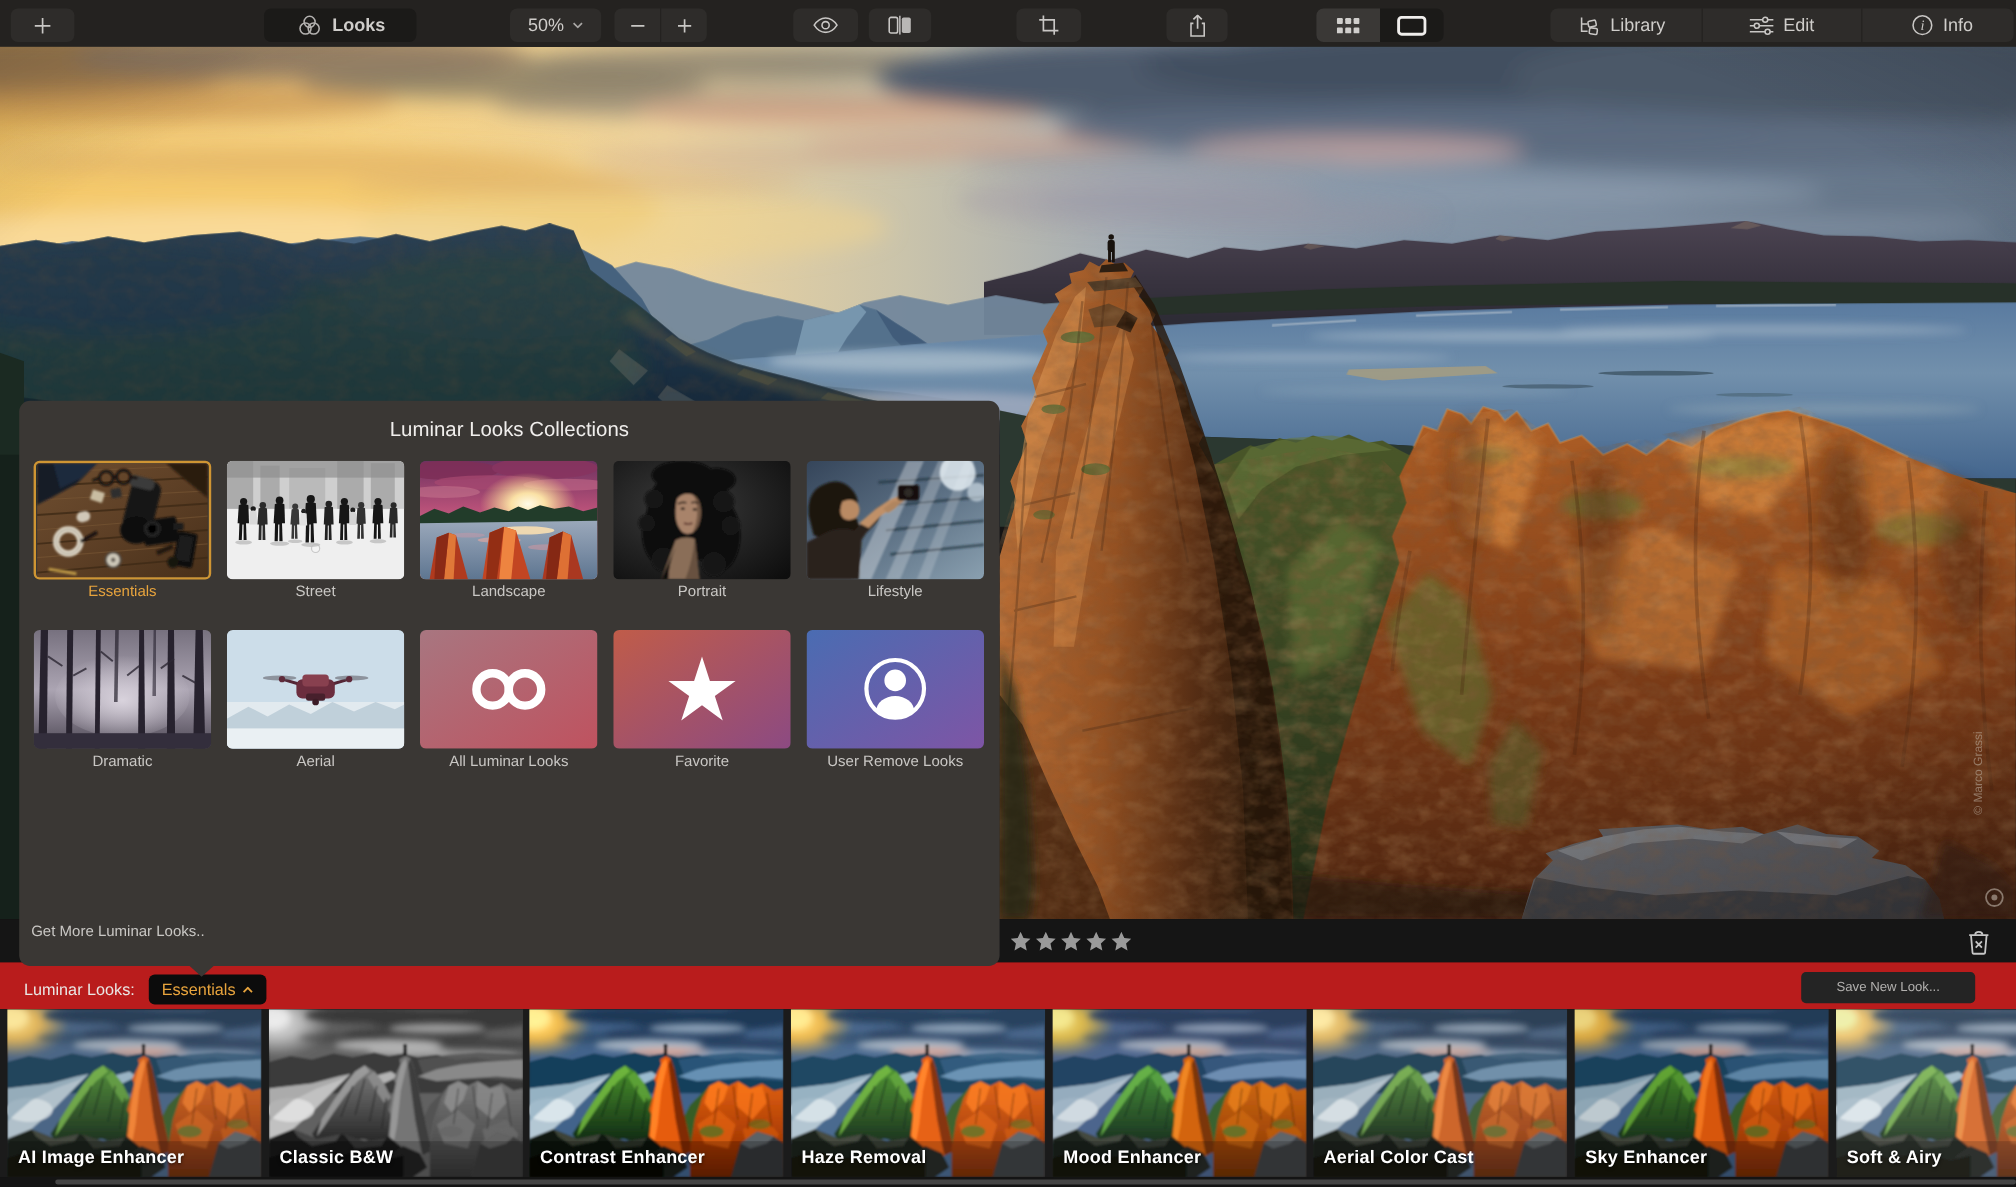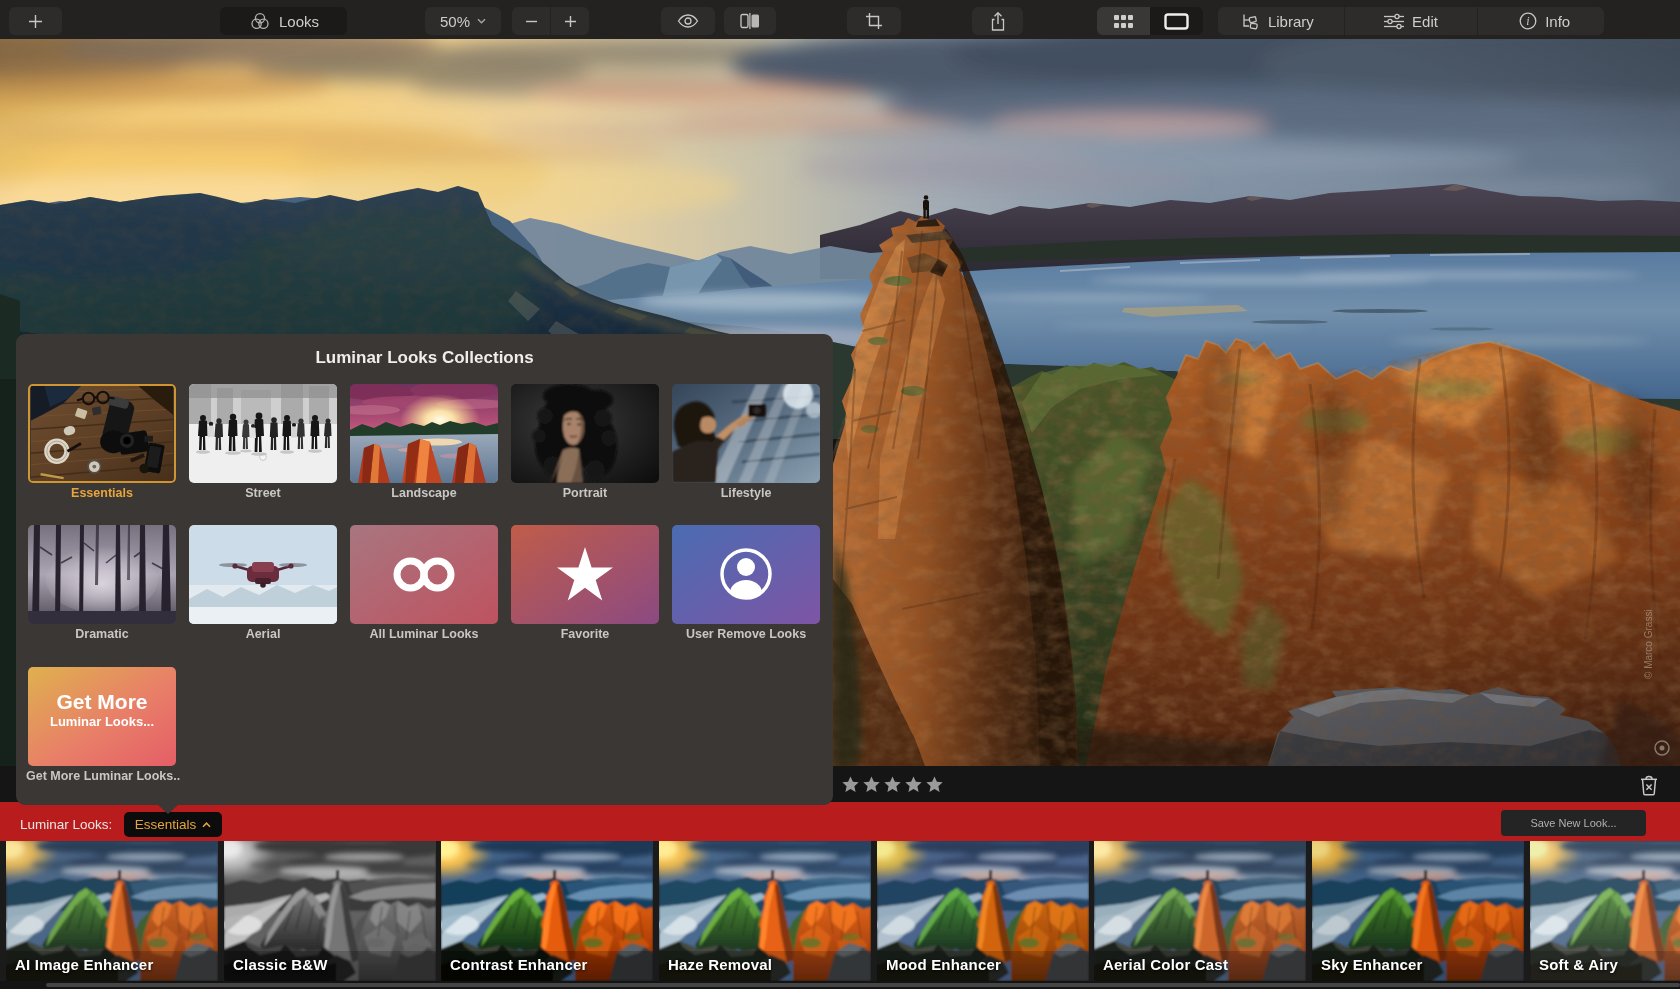--- a/index.html
+++ b/index.html
@@ -6,21 +6,21 @@
   html,body { width:1680px; height:989px; overflow:hidden; background:#141414; }
   body { font-family:"Liberation Sans", sans-serif; }
   #app { position:relative; width:1680px; height:989px; }
   .abs { position:absolute; }
 
   
   #toolbar { position:absolute; left:0; top:0; width:1680px; height:39px; background:#242220; }
   .tbtn { position:absolute; top:7px; height:28px; background:#2e2c2a; border-radius:6px;
           display:flex; align-items:center; justify-content:center; color:#cfcdca;
           font-size:15px; gap:7px; }
-  .tbtn.dark { background:#1b1a18; }
+  .tbtn.dark { background:#1b1a18;font-weight:bold; }
   .ticon { display:block; }
 
   
   #starsbar { position:absolute; left:0; top:766px; width:1680px; height:36px; background:#151515; }
   #savebar { position:absolute; left:0; top:802px; width:1680px; height:39px; background:#b91c1c; }
   #savebtn { position:absolute; left:1501px; top:8px; width:145px; height:26px; background:#242424;
              border-radius:4px; color:#b2b0ae; font-size:11px; display:flex; align-items:center; justify-content:center; }
   #llabel { position:absolute; left:20px; top:15px; color:#e9e7e5; font-size:13.5px; }
   #ess { position:absolute; left:124px; top:10px; width:98px; height:25px; background:#0c0c0c; border-radius:5px;
          color:#e8a43d; font-size:13.5px; display:flex; align-items:center; justify-content:center; gap:6px; }
@@ -28,21 +28,21 @@
   
   #strip { position:absolute; left:0; top:841px; width:1680px; height:140px; background:#1b1b1b; }
   .bthumb { position:absolute; top:0; width:212px; height:140px; overflow:hidden; }
   .bthumb svg { position:absolute; left:0; top:0; }
   .blabel { position:absolute; left:9px; bottom:8px; color:#fff; font-size:15px; font-weight:bold;
             text-shadow:0 1px 3px rgba(0,0,0,.8); letter-spacing:.2px; }
   #scrollbar { position:absolute; left:0; top:981px; width:1680px; height:8px; background:#141414; }
   #scrollthumb { position:absolute; left:46px; top:2px; width:1634px; height:4px; background:#454545; border-radius:2px; }
 
   
-  #panel { position:absolute; left:16px; top:334px; width:817px; height:471px; background:#3a3734; border-radius:9px;font-weight:bold; }
+  #panel { position:absolute; left:16px; top:334px; width:817px; height:471px; background:#3a3734; border-radius:9px; }
   #panel .title { position:absolute; left:0; top:14px; width:100%; text-align:center; color:#f0eeec; font-size:17px; }
   .tile { position:absolute; width:148px; height:99px; border-radius:5px; overflow:hidden; }
   .tile svg { display:block; }
   .tlabel { position:absolute; width:148px; text-align:center; color:#c9c7c4; font-size:12.5px; }
   .tlabel.sel { color:#e8a43d; }
   #notch { position:absolute; left:158px; top:805px; width:0; height:0;
            border-left:10px solid transparent; border-right:10px solid transparent; border-top:9px solid #3a3734; }
 </style>
 </head>
 <body>
@@ -395,21 +395,21 @@
             <rect x="7" y="8" width="5" height="5" rx="1"></rect>
             <rect x="14" y="8" width="5" height="5" rx="1"></rect>
           </g>
       </svg>
     </div>
     <div class="tbtn dark" style="left:1150px;width:53px;border-radius:0 6px 6px 0">
       <svg class="ticon" width="25" height="17" viewBox="0 0 25 17">
         <rect x="1.5" y="1.5" width="22" height="14" rx="2.5" fill="none" stroke="#f0eeec" stroke-width="2.4"></rect>
       </svg>
     </div>
-    <div class="tbtn" style="left:1218px;width:386px;justify-content:space-between;padding:0">
+    <div class="tbtn" style="left:1292px;width:386px;justify-content:space-between;padding:0">
       <div style="flex:1;display:flex;align-items:center;justify-content:center;gap:8px;height:100%">
         <svg class="ticon" width="19" height="17" viewBox="0 0 19 17">
           <path d="M3,1.5 V13 H8" fill="none" stroke="#c9c7c5" stroke-width="1.3"></path>
           <path d="M3,7 H8" fill="none" stroke="#c9c7c5" stroke-width="1.3"></path>
           <rect x="8.5" y="4.2" width="6.5" height="5" rx="1.2" transform="rotate(-12 11.7 6.7)" fill="none" stroke="#c9c7c5" stroke-width="1.3"></rect>
           <rect x="9.5" y="10.5" width="6.5" height="5" rx="1.2" transform="rotate(8 12.7 13)" fill="none" stroke="#c9c7c5" stroke-width="1.3"></rect>
         </svg>
         <span>Library</span>
       </div>
       <div style="width:1px;height:28px;background:#242220"></div>
@@ -1007,31 +1007,17 @@
         <rect width="148" height="99" fill="url(#usr)"></rect>
         <circle cx="74" cy="49" r="24" fill="none" stroke="#ffffff" stroke-width="3.5"></circle>
         <g fill="#ffffff" clip-path="url(#ucl)">
           <circle cx="74" cy="42" r="9"></circle>
           <ellipse cx="74" cy="68" rx="16" ry="13"></ellipse>
         </g>
       </svg>
     </div>
     <div class="tlabel" style="left:656px;top:293px">User Remove Looks</div>
 
-    <div class="tile" style="left:12px;top:333px">
-      <svg width="148" height="99" viewBox="0 0 148 99">
-        <defs>
-            <linearGradient id="gm" x1="0" y1="0" x2="1" y2="1">
-          <stop offset="0" stop-color="#dfb14e"></stop>
-              <stop offset=".55" stop-color="#e87f68"></stop>
-              <stop offset="1" stop-color="#e55e67"></stop>
-        </linearGradient>
-          </defs>
-        <rect width="148" height="99" fill="url(#gm)"></rect>
-        <text x="74" y="42" text-anchor="middle" font-size="21" fill="#ffffff" font-family="Liberation Sans, sans-serif">Get More</text>
-        <text x="74" y="59" text-anchor="middle" font-size="13" fill="#ffffff" font-family="Liberation Sans, sans-serif">Luminar Looks...</text>
-      </svg>
-    </div>
     <div class="tlabel" style="left:10px;top:435px;width:190px;text-align:left">Get More Luminar Looks..</div>
   </div>
   <div id="notch"></div>
 
 </div>
 
 </body></html>

